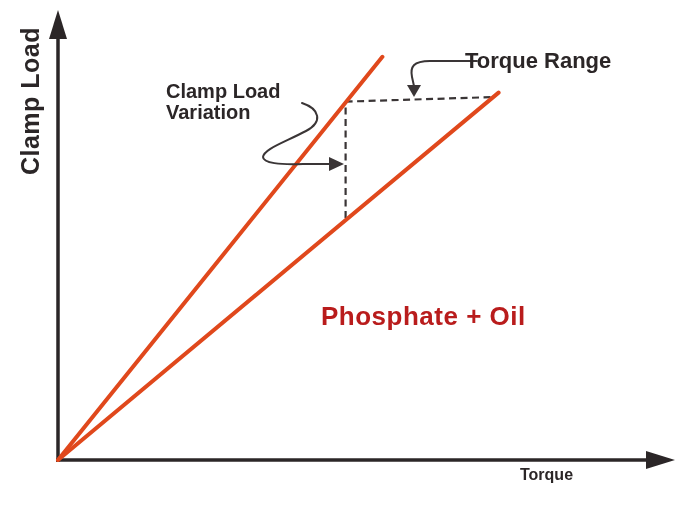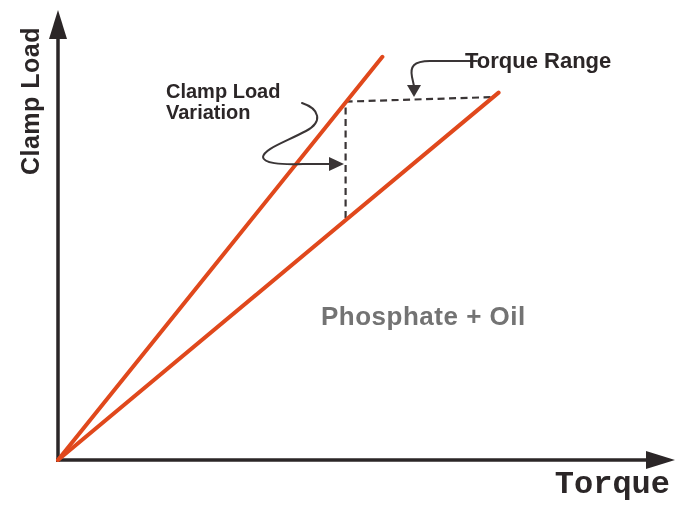--- a/index.html
+++ b/index.html
@@ -6,21 +6,21 @@
   .stage{
     position:relative;width:698px;height:518px;background:#fff;overflow:hidden;
     font-family:"Liberation Sans", sans-serif;color:#2B2627;
   }
   .stage svg{position:absolute;left:0;top:0;}
   .label{position:absolute;font-weight:bold;white-space:pre-line;}
   .y-axis-label{
     left:-54px;top:86px;width:170px;height:30px;text-align:center;
     font-size:25px;transform:rotate(-90deg);letter-spacing:0.5px;
   }
-  .x-axis-label{left:520px;top:466px;width:150px;text-align:right;font-size:32px;font-family:Liberation Mono, monospace;}
+  .x-axis-label{left:520px;top:466px;width:150px;text-align:left;font-size:16px;}
   .torque-range-label{left:465px;top:48px;font-size:22px;}
   .clv-label{left:166px;top:81px;font-size:20px;line-height:21px;}
   .series-label{left:321px;top:301px;font-size:26px;letter-spacing:0.5px;}
   .red-line{fill:none;stroke-width:4;stroke-linecap:round;}
   .dashed{fill:none;stroke:#3A3536;stroke-width:2.2;stroke-dasharray:7 4.5;}
   .axis{stroke:#2B2627;stroke-width:3.5;fill:none;}
   .arrow-curve{fill:none;stroke:#3A3536;stroke-width:2;stroke-linecap:round;}
 </style>
 </head>
 <body>
@@ -45,15 +45,15 @@
 
     <path class="arrow-curve" d="M 477,61 L 430,61 C 413,61 410,67 412,77 L 414,86"></path>
     <polygon points="414,97 407,85 421,85" fill="#3A3536"></polygon>
   </svg>
 
   <div class="label y-axis-label">Clamp Load</div>
   <div class="label x-axis-label">Torque</div>
   <div class="label torque-range-label">Torque Range</div>
   <div class="label clv-label">Clamp Load
 Variation</div>
-  <div class="label series-label" style="color: #737373;">Phosphate + Oil</div>
+  <div class="label series-label" style="color: #b91c1c;">Phosphate + Oil</div>
 
 </div>
 
 </body></html>

